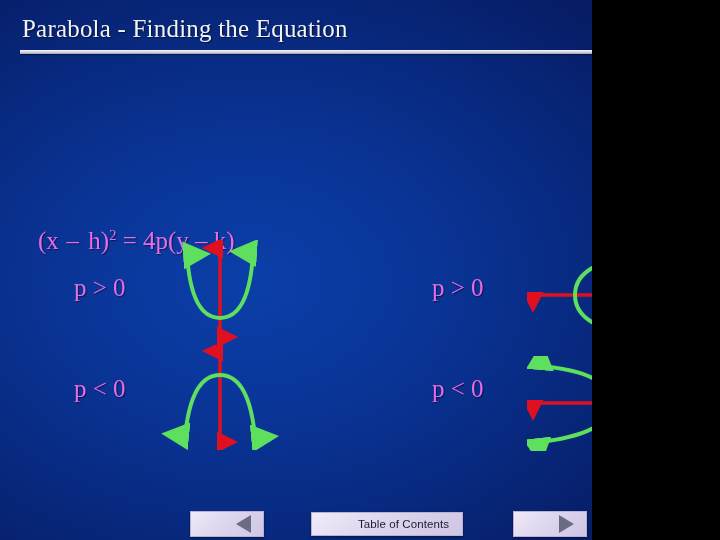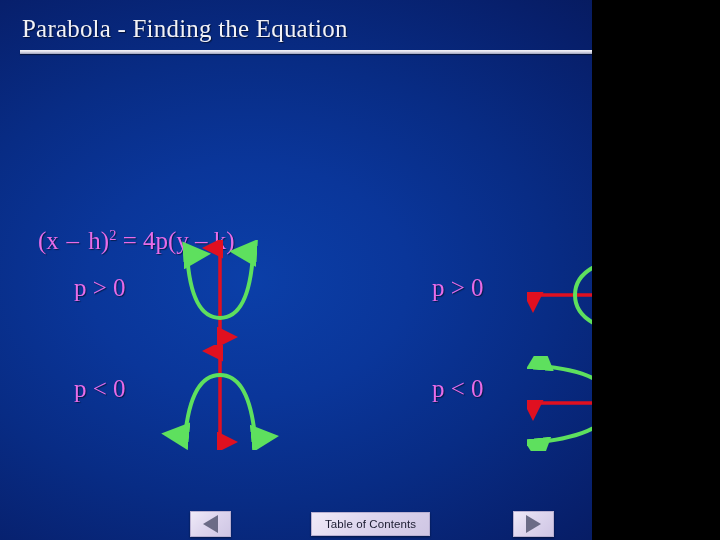--- a/index.html
+++ b/index.html
@@ -130,20 +130,21 @@
   
   .nav-btn {
     position: absolute;
     background: linear-gradient(135deg, #f0eaf8 0%, #ded6ee 45%, #cfc6e4 100%);
     border: 1px solid #b9b0d2;
     box-shadow: 0 1px 2px rgba(0,0,0,0.45);
     display: flex;
     align-items: center;
     justify-content: center;
     cursor: pointer;
+    padding-left: 33px;
   }
   .nav-prev { left: 190px; top: 511px; width: 39px; height: 24px; }
   .nav-next { left: 513px; top: 511px; width: 39px; height: 24px; }
   .nav-toc {
     left: 311px; top: 512px; width: 117px; height: 22px;
     font-family: "Liberation Sans", "DejaVu Sans", sans-serif;
     font-size: 11.5px;
     color: #1b1b30;
     letter-spacing: 0.1px;
   }

